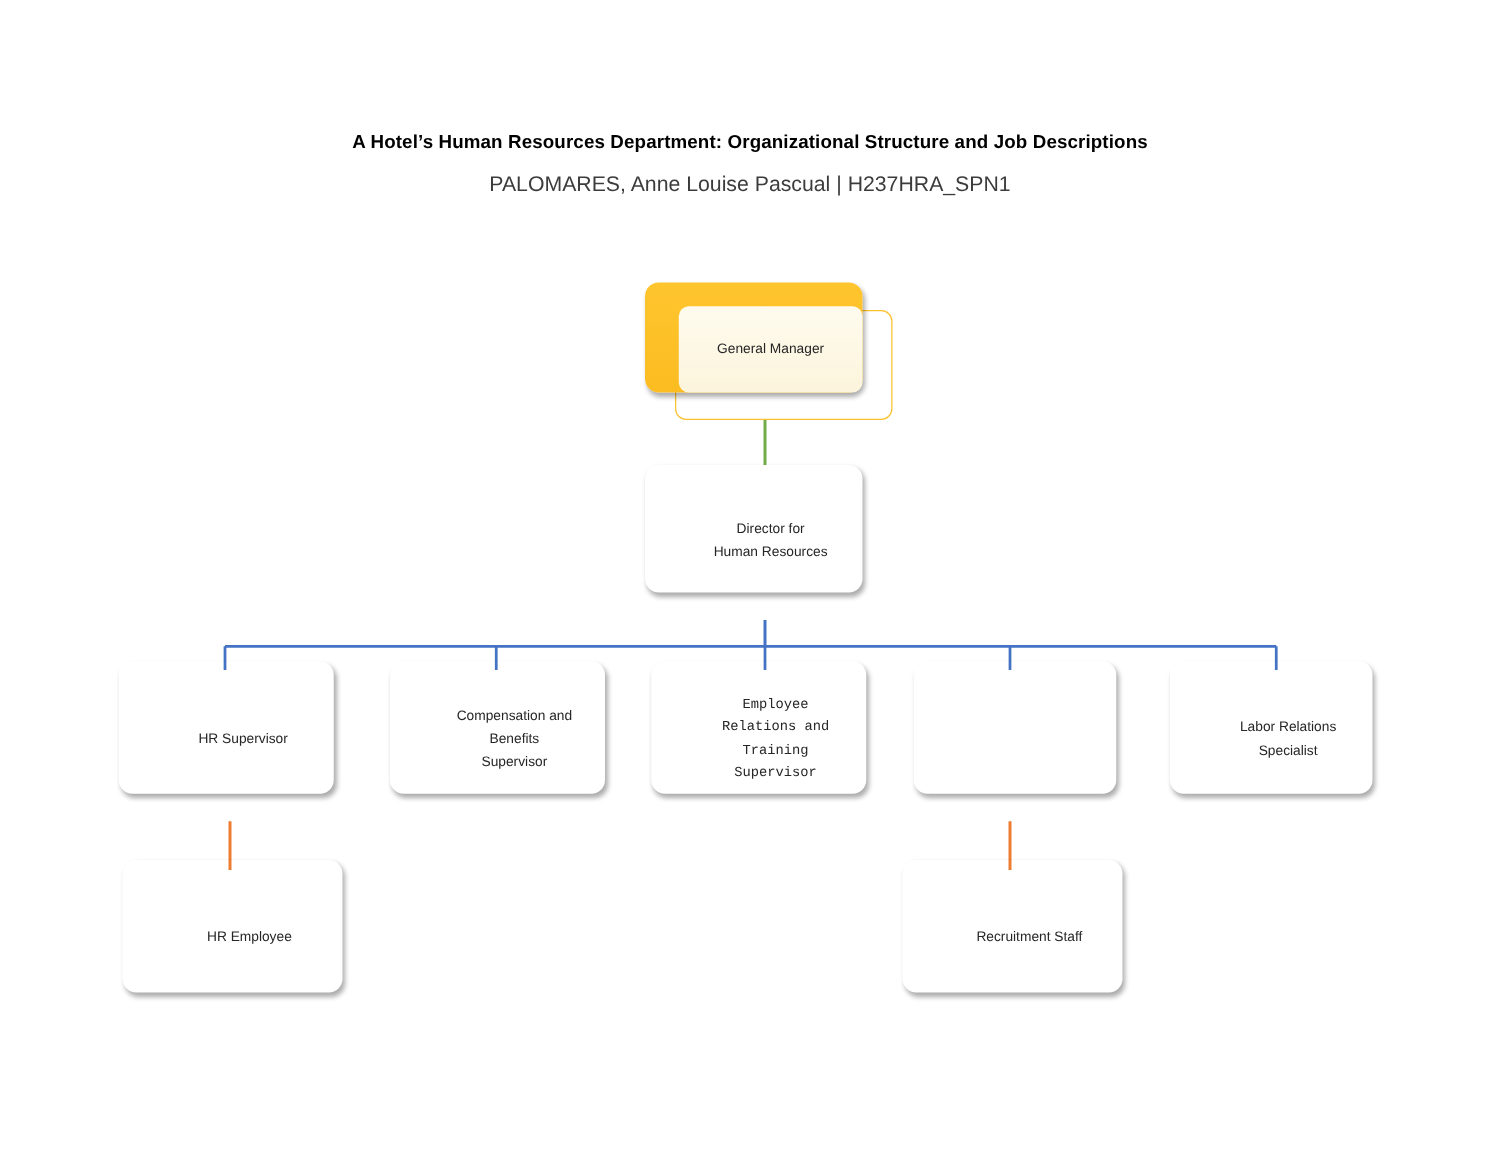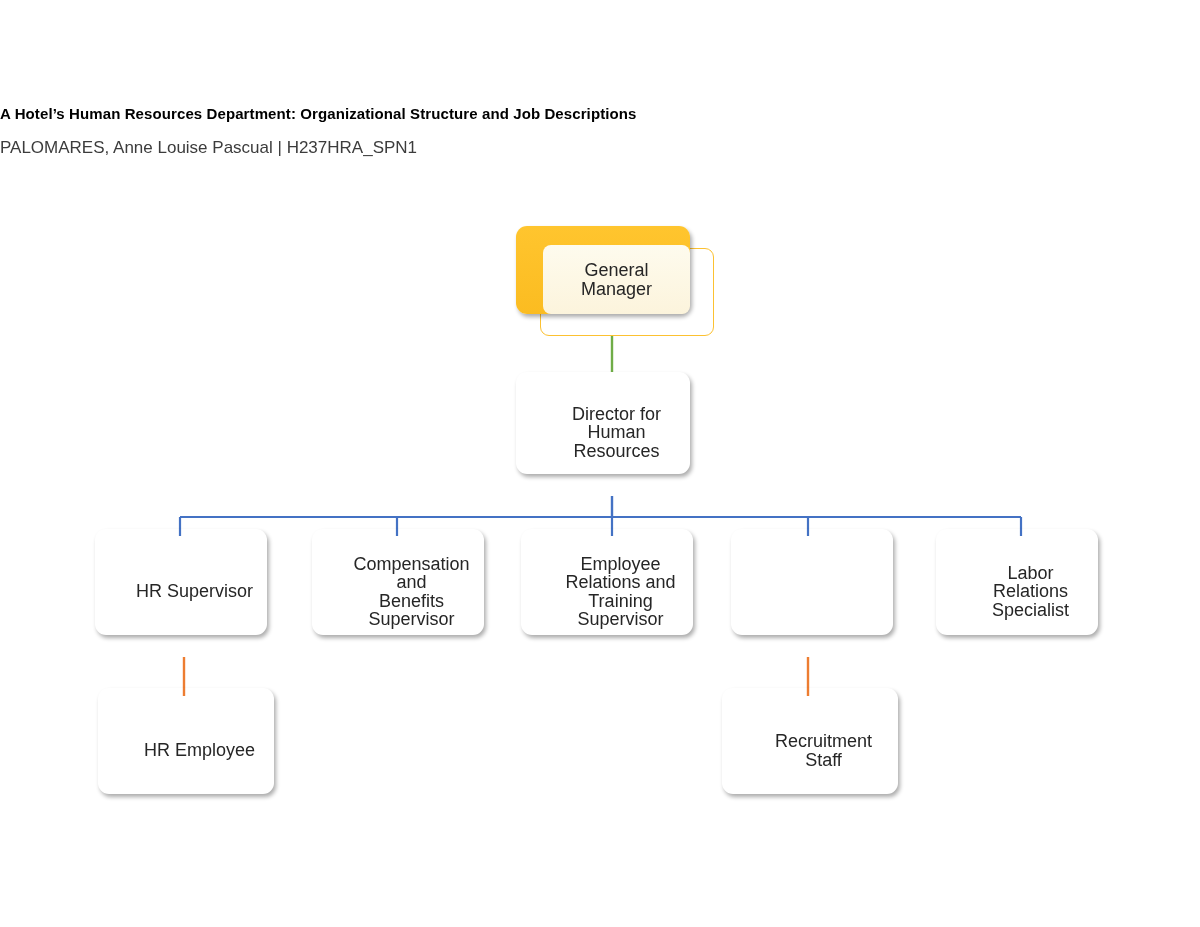--- a/index.html
+++ b/index.html
@@ -21,20 +21,21 @@
     background: #ffffff;
     overflow: hidden;
   }
 
   
   .titles {
     position: absolute;
     left: 0;
     top: 104px;
     width: 1200px;
+    text-align: center;
   }
   .title-main {
     font-size: 15px;
     font-weight: bold;
     letter-spacing: 0.1px;
     line-height: 20px;
     color: #000;
   }
   .title-sub {
     font-size: 13.5px;
@@ -89,21 +90,21 @@
     top: 19px;
     width: calc(100% - 51px);
     height: calc(100% - 41px);
     border-radius: 8px;
     display: flex;
     align-items: center;
     justify-content: center;
     box-sizing: border-box;
   }
   .node .label {
-    font-size: 18px;
+    font-size: 11px;
     line-height: 18.5px;
     text-align: center;
     color: #262626;
     padding: 0 8px;
     white-space: pre-line;
   }
 
   
   .t-yellow .card-solid { background: linear-gradient(180deg,#FFC52E 0%,#FBBC21 100%); }
   .t-yellow .card-outline { border: 1.3px solid #FCC131; }
@@ -181,21 +182,21 @@
   <div class="node t-blue" style="left:312px; top:529px; width:196px; height:128px;">
     <div class="card-outline"></div>
     <div class="card-solid"></div>
     <div class="card-fill">
       <div class="label">Compensation and
 Benefits
 Supervisor</div>
     </div>
   </div>
 
-  <div class="node t-blue" style="left:521px; top:529px; width:196px; height:128px;">
+  <div class="node t-blue" style="left:521px; top:529px; width:196px; height:128px;font-family:Liberation Mono, monospace;">
     <div class="card-outline"></div>
     <div class="card-solid"></div>
     <div class="card-fill">
       <div class="label">Employee
 Relations and
 Training
 Supervisor</div>
     </div>
   </div>
 

